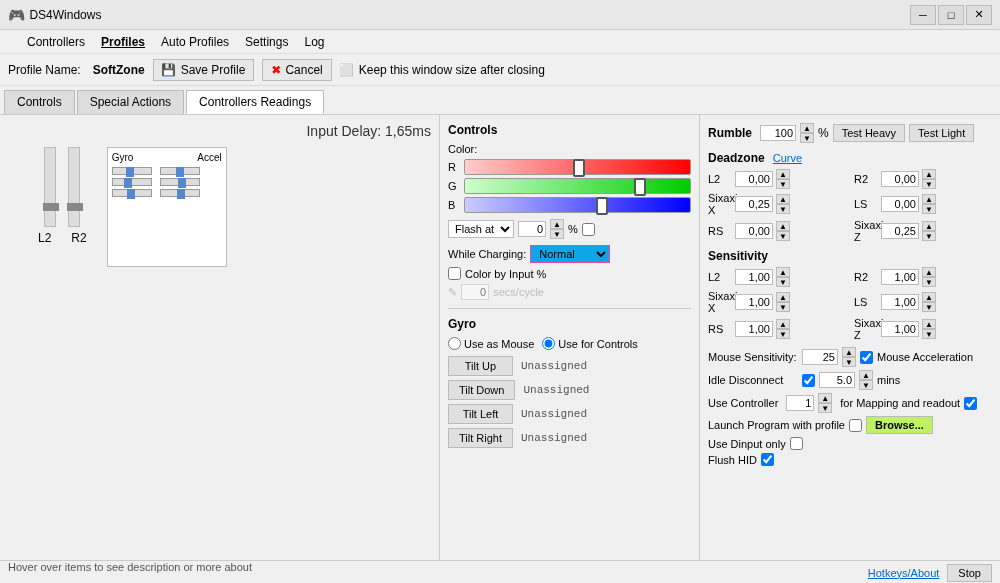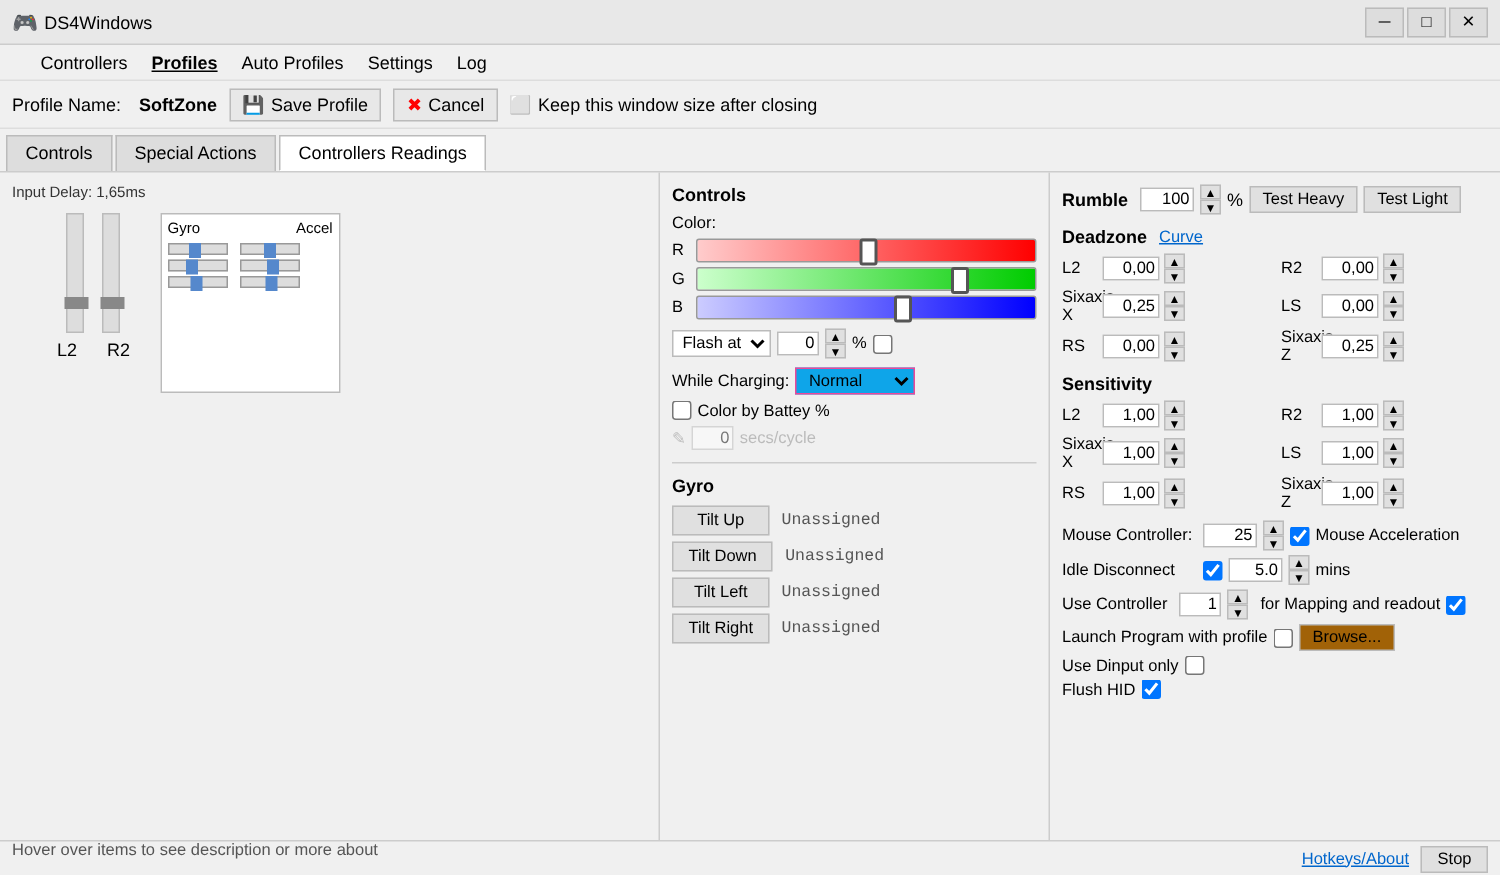--- a/index.html
+++ b/index.html
@@ -24,21 +24,21 @@
     
     .tab-strip { display: flex; background: #f0f0f0; border-bottom: 1px solid #ccc; padding: 0 4px; padding-top: 4px; }
     .tab { padding: 4px 12px; border: 1px solid #bbb; border-bottom: none; background: #ddd; cursor: pointer; font-size: 12px; margin-right: 2px; }
     .tab.active { background: #ffffff; border-bottom: 1px solid white; z-index: 1; }
 
     
     .main-content { display: flex; height: calc(583px - 30px - 24px - 32px - 28px - 24px); }
 
     
     .left-panel { width: 440px; padding: 8px; border-right: 1px solid #ccc; overflow: hidden; }
-    .input-delay { font-size: 10px; margin-bottom: 8px; color: #333; }
+    .input-delay { font-size: 14px; margin-bottom: 8px; color: #333; text-align: right; }
     
     .sticks-row { display: flex; justify-content: space-around; align-items: flex-start; margin-bottom: 4px; }
     .stick-container { display: flex; flex-direction: column; align-items: center; }
     .stick-label { font-size: 11px; margin-bottom: 4px; }
     .stick-box { width: 120px; height: 120px; border: 1px solid #bbb; background: white; position: relative; display: flex; align-items: center; justify-content: center; }
     .stick-dot { width: 8px; height: 8px; background: #333; border-radius: 50%; position: absolute; }
     .sixaxis-info { font-size: 10px; text-align: center; color: #555; max-width: 130px; }
     .sixaxis-box { width: 120px; height: 120px; border: 1px solid #bbb; background: white; position: relative; display: flex; align-items: center; justify-content: center; }
     .red-circle { width: 40px; height: 40px; background: #cc0000; border-radius: 50%; }
     .vertical-slider-container { display: flex; flex-direction: column; align-items: center; gap: 2px; }
@@ -98,21 +98,21 @@
     .grid-2col { display: grid; grid-template-columns: 1fr 1fr; gap: 3px 8px; margin-bottom: 6px; }
     .field-row { display: flex; align-items: center; gap: 3px; font-size: 11px; }
     .field-label { width: 24px; font-size: 11px; }
     .field-value { width: 38px; padding: 1px 2px; font-size: 11px; border: 1px solid #bbb; text-align: right; }
 
     .sensitivity-section { margin-bottom: 6px; }
     .other-section { margin-bottom: 4px; }
     .other-row { display: flex; align-items: center; gap: 4px; margin-bottom: 3px; font-size: 11px; }
     .other-label { min-width: 90px; font-size: 11px; }
     .launch-row { display: flex; align-items: center; gap: 4px; margin-bottom: 3px; font-size: 11px; }
-    .browse-btn { padding: 2px 8px; background: #a16207; border: 1px solid #bbb; font-size: 11px; cursor: pointer; }
+    .browse-btn { padding: 2px 8px; background: #bef264; border: 1px solid #bbb; font-size: 11px; cursor: pointer; font-weight: bold; }
 
     .dinput-row { display: flex; align-items: center; gap: 4px; font-size: 11px; margin-bottom: 3px; }
     .flush-row { display: flex; align-items: center; gap: 4px; font-size: 11px; margin-bottom: 3px; }
 
     
     .status-bar { height: 24px; background: #f0f0f0; border-top: 1px solid #ccc; display: flex; justify-content: space-between; padding: 0 8px; }
     .status-text { font-size: 11px; color: #555; }
     .status-right { display: flex; gap: 8px; align-items: center; }
     .hotkeys-link { font-size: 11px; color: #0066cc; cursor: pointer; text-decoration: underline; }
     .stop-btn { padding: 2px 10px; background: #e0e0e0; border: 1px solid #bbb; font-size: 11px; cursor: pointer; }
@@ -267,34 +267,44 @@
       <span>While Charging:</span>
       <select class="normal-select">
         <option>Normal</option>
         <option>Rainbow</option>
         <option>Custom</option>
       </select>
     </div>
 
     <div class="checkbox-row">
       <input type="checkbox" style="">
-      <span>Color by Battey %</span>
+      <span>Color by Input %</span>
     </div>
 
     <div class="pulse-row">
       <span style="opacity:0.5;">✎</span>
       <input class="small-input" type="text" value="0" style="opacity: 0.5;">
       <span style="opacity:0.5;">secs/cycle</span>
     </div>
 
     <hr class="divider">
 
     <div class="gyro-section">
       <div class="section-title">Gyro</div>
 
+      <div class="radio-row">
+        <div class="radio-option">
+          <input type="radio" name="gyro-mode" style="">
+          <span>Use as Mouse</span>
+        </div>
+        <div class="radio-option">
+          <input type="radio" name="gyro-mode" checked="" style="">
+          <span>Use for Controls</span>
+        </div>
+      </div>
 
       <div class="gyro-btn-row">
         <button class="gyro-btn">Tilt Up</button>
         <span class="unassigned-label">Unassigned</span>
       </div>
       <div class="gyro-btn-row">
         <button class="gyro-btn">Tilt Down</button>
         <span class="unassigned-label">Unassigned</span>
       </div>
       <div class="gyro-btn-row">
@@ -428,21 +438,21 @@
             <button class="spin-btn">▲</button>
             <button class="spin-btn">▼</button>
           </div>
         </div>
       </div>
     </div>
 
     <div class="other-section">
 
       <div class="other-row">
-        <span class="other-label">Mouse Controller:</span>
+        <span class="other-label">Mouse Sensitivity:</span>
         <input class="num-input" type="text" value="25" style="">
         <div class="spin-group">
           <button class="spin-btn">▲</button>
           <button class="spin-btn">▼</button>
         </div>
         <input type="checkbox" checked="" style="">
         <span>Mouse Acceleration</span>
       </div>
 
       <div class="other-row">

